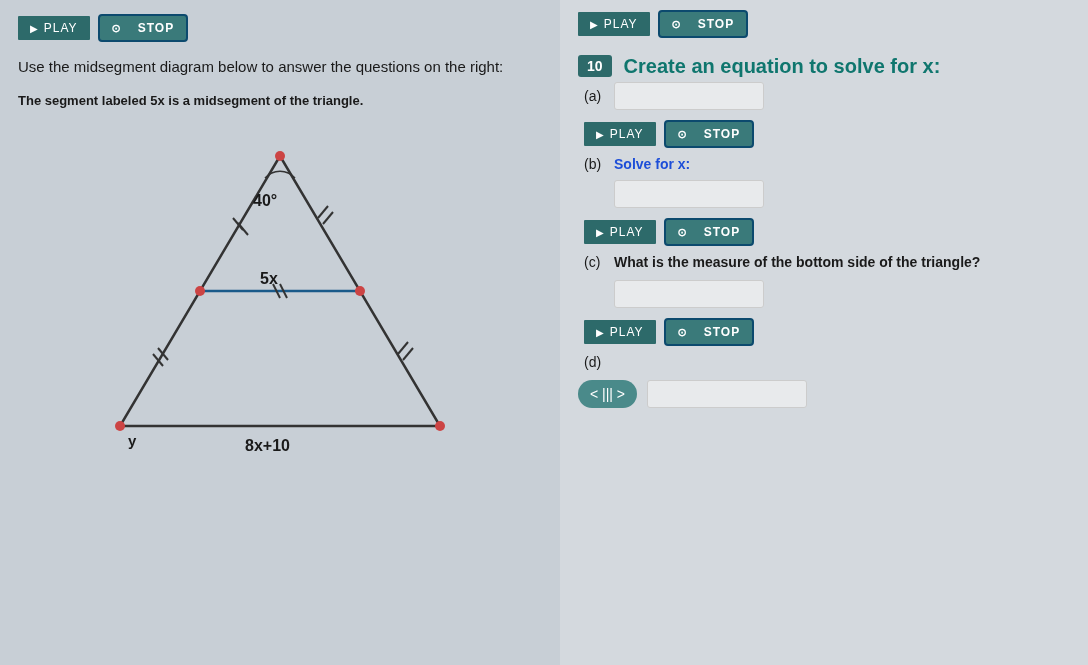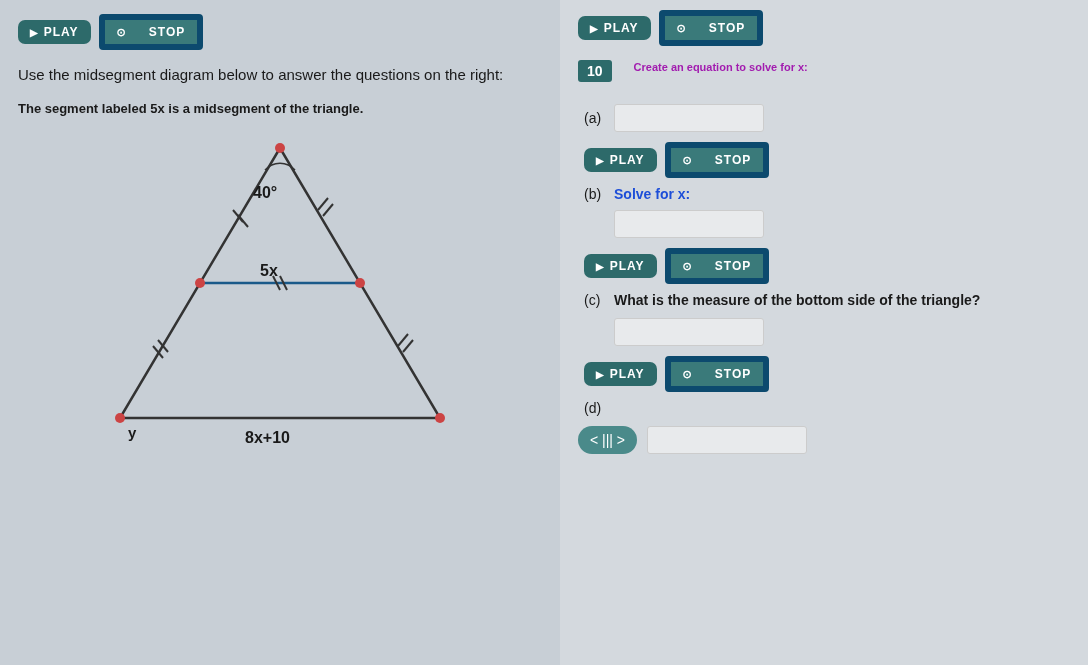--- a/index.html
+++ b/index.html
@@ -36,34 +36,34 @@
     }
 
     .btn-play {
       display: flex;
       align-items: center;
       gap: 5px;
       background: #2d6a6a;
       color: white;
       border: none;
       padding: 5px 12px;
-      border-radius: 7px;
+      border-radius: 1px;
       font-size: 12px;
-      font-weight: bold;
+      font-weight: normal;
       cursor: pointer;
       letter-spacing: 1px;
     }
 
     .btn-stop {
       display: flex;
       align-items: center;
-      gap: 22px;
+      gap: 16px;
       background: #3a7a7a;
       color: white;
-      border: 6px solid #0c4a6e;
+      border: 2px solid #0c4a6e;
       padding: 5px 12px;
       border-radius: 4px;
       font-size: 12px;
       font-weight: bold;
       cursor: pointer;
       letter-spacing: 1px;
     }
 
     .play-icon::before {
       content: '▶';
@@ -80,21 +80,21 @@
       color: #1a1a1a;
       line-height: 1.4;
       margin-bottom: 16px;
       font-weight: normal;
     }
 
     .segment-label {
       font-size: 13px;
       color: #1a1a1a;
       font-weight: bold;
-      margin-bottom: 12px;
+      margin-bottom: 28px;
     }
 
     .triangle-container {
       position: relative;
       width: 380px;
       height: 340px;
       margin: 0 auto;
     }
 
     .triangle-svg {
@@ -105,39 +105,39 @@
     
     .right-top-controls {
       display: flex;
       align-items: center;
       gap: 8px;
       margin-bottom: 14px;
     }
 
     .question-row {
       display: flex;
-      align-items: flex-start;
-      gap: 22px;
-      margin-bottom: 22px;
+      align-items: center;
+      gap: 12px;
+      margin-bottom: 2px;
     }
 
     .question-num {
       background: #2d6a6a;
       color: white;
       font-size: 14px;
       font-weight: bold;
       padding: 3px 9px;
       border-radius: 3px;
       min-width: 30px;
       text-align: center;
     }
 
     .question-text {
-      font-size: 11px;
-      color: #a21caf;
+      font-size: 20px;
+      color: #0f766e;
       font-weight: bold;
       line-height: 1.4;
     }
 
     .sub-question {
       display: flex;
       align-items: center;
       gap: 8px;
       margin-bottom: 10px;
       margin-left: 6px;

